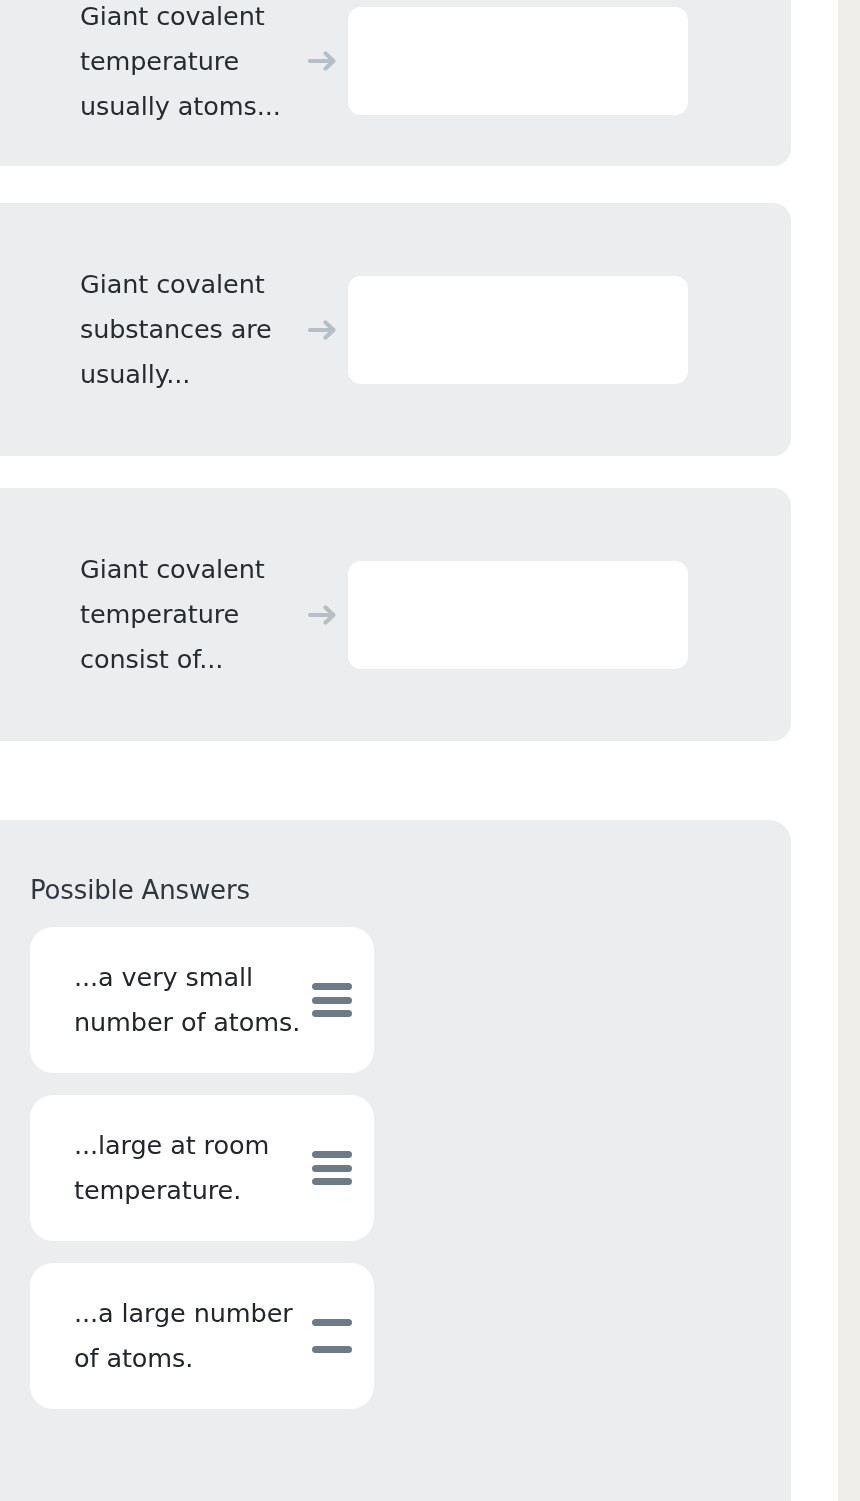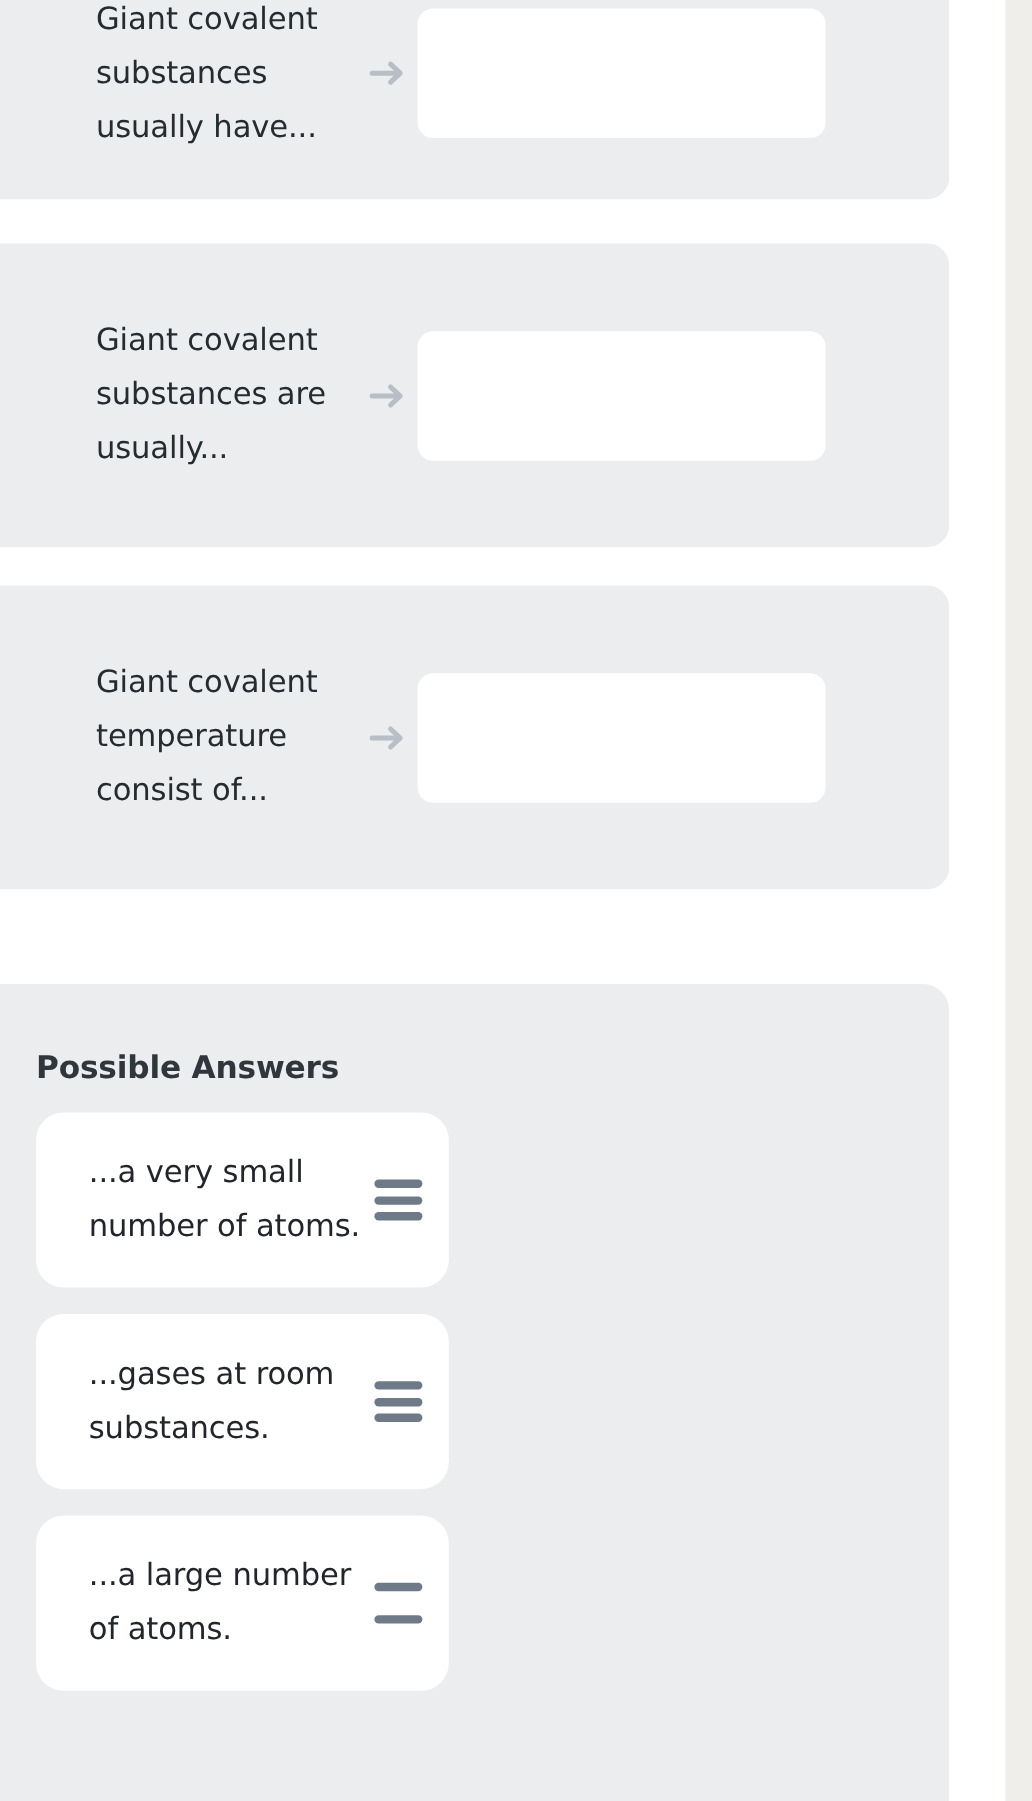--- a/index.html
+++ b/index.html
@@ -96,21 +96,21 @@
     top: 820px;
     width: 831px;
     height: 760px;
     background: #ebedef;
     border-radius: 22px;
     padding: 55px 50px 0 70px;
   }
 
   .answers-heading {
     font-size: 26px;
-    font-weight: 700;
+    font-weight: 400;
     color: #30363c;
     letter-spacing: -0.15px;
     margin-bottom: 22px;
   }
 
   .answers-grid {
     display: flex;
     flex-wrap: wrap;
     gap: 22px 31px;
   }
@@ -156,21 +156,21 @@
 </style>
 </head>
 <body>
 
 <div id="page-canvas">
   <div class="page-sheet"></div>
   <div class="right-gutter"></div>
 
   <div class="question-card" id="qcard-1" style="top:-44px; height:210px;">
     <div class="q-prompt">
-      <span>Giant covalent substances </span><b>usually</b><span> have...</span>
+      <span>Giant covalent temperature </span><b>usually</b><span> atoms...</span>
     </div>
     <div class="q-arrow">
       <svg width="30" height="24" viewBox="0 0 30 24" aria-hidden="true">
         <path d="M2 12 H24" stroke="currentColor" stroke-width="4.2" stroke-linecap="round" fill="none"></path>
         <path d="M17.5 4.5 L25.5 12 L17.5 19.5" stroke="currentColor" stroke-width="4.2" stroke-linecap="round" stroke-linejoin="round" fill="none"></path>
       </svg>
     </div>
     <div class="drop-zone"></div>
   </div>
 
@@ -204,21 +204,21 @@
       <div class="answer-card">
         <span class="answer-text">...a very small number of atoms.</span>
         <span class="drag-handle">
           <i></i>
             <i></i>
             <i></i>
         </span>
       </div>
 
       <div class="answer-card">
-        <span class="answer-text">...gases at room substances.</span>
+        <span class="answer-text">...large at room temperature.</span>
         <span class="drag-handle">
           <i></i>
             <i></i>
             <i></i>
         </span>
       </div>
 
 
       <div class="answer-card">
         <span class="answer-text">...a large number of atoms.</span>

